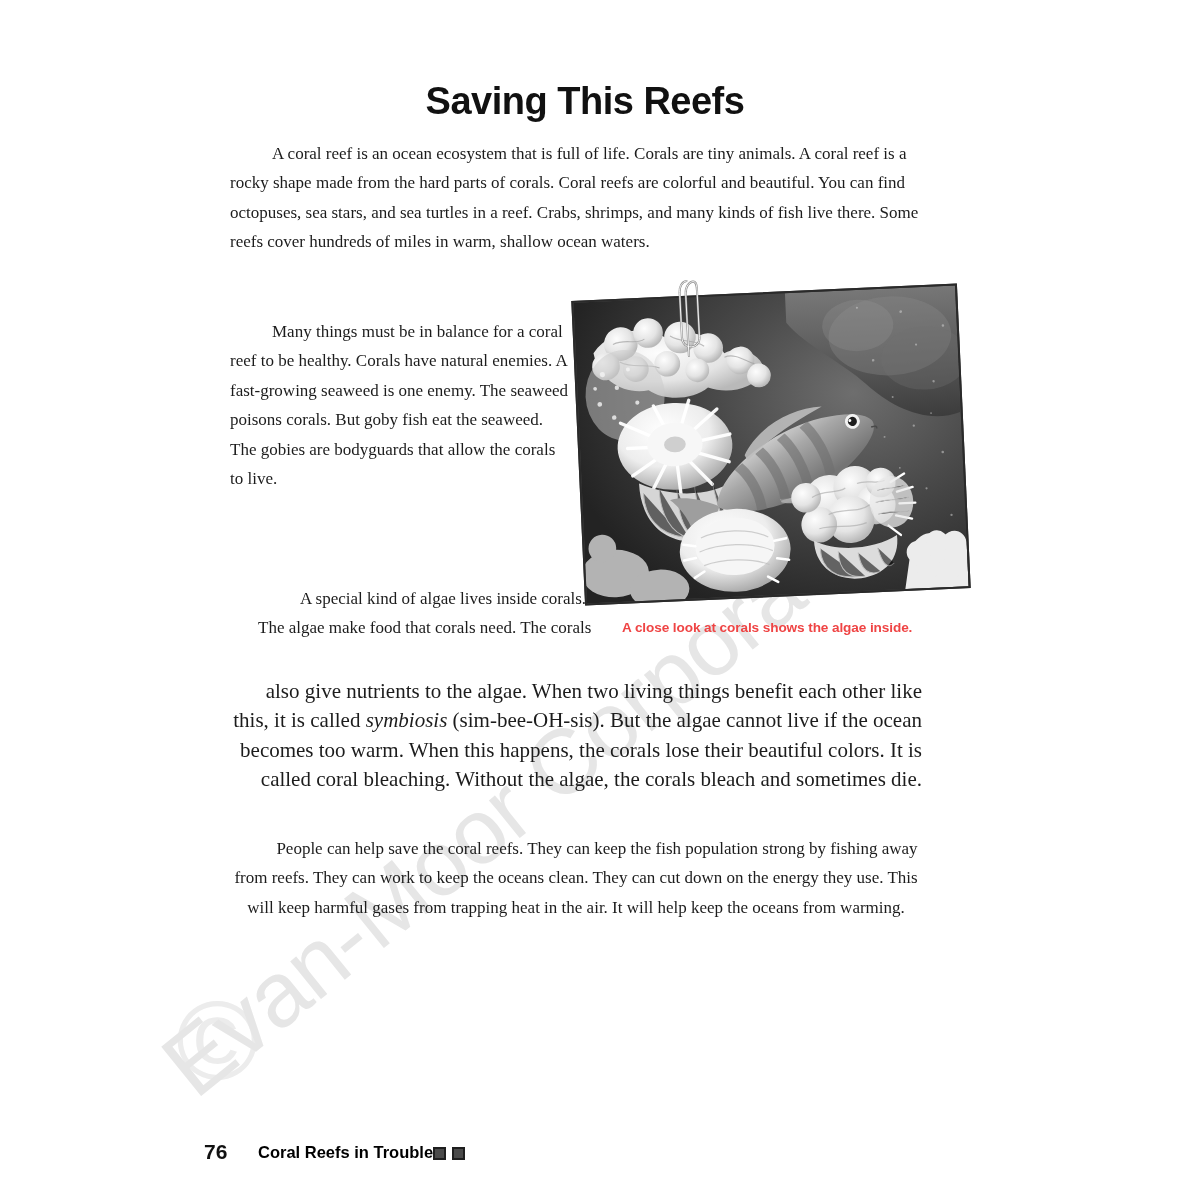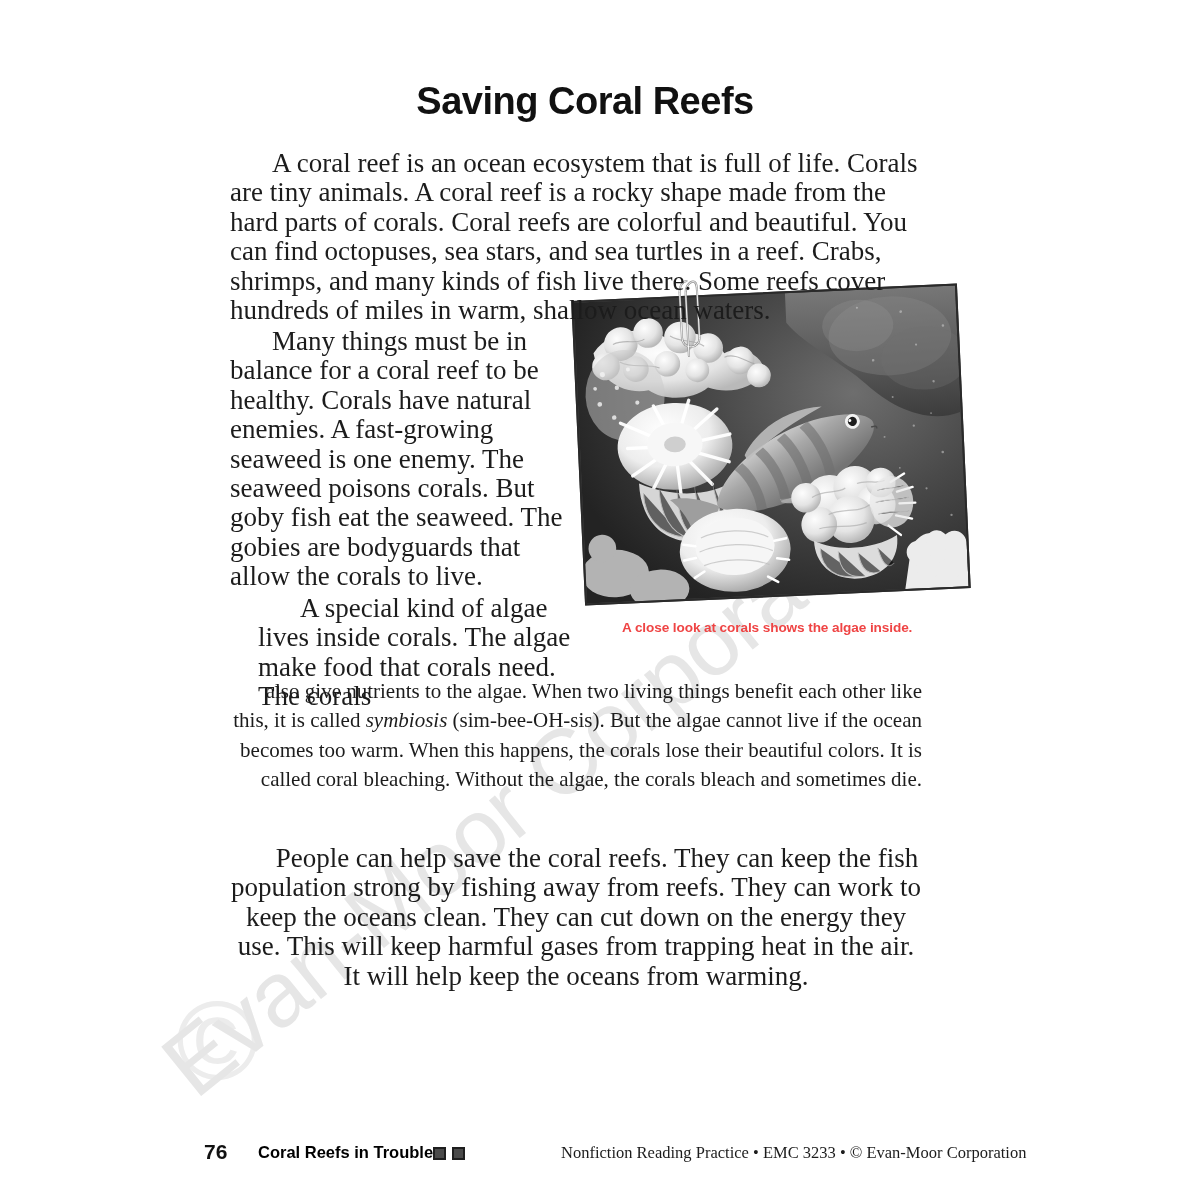--- a/index.html
+++ b/index.html
@@ -74,21 +74,21 @@
     font-size: 38px;
     letter-spacing: -0.5px;
     color: #111111;
     line-height: 1.1;
   }
 
   
   .para {
     position: absolute;
     font-family: "Liberation Serif", "DejaVu Serif", serif;
-    font-size: 27px;
+    font-size: 17px;
     line-height: 29.4px;
     color: #1c1c1c;
     text-indent: 42px;
     text-align: left;
     -webkit-font-smoothing: antialiased;
   }
   #para-1 { left: 230px; top: 122px;  width: 692px; }
   #para-2 { left: 230px; top: 300px;  width: 340px; }
   #para-3 { left: 243px; top: 567px;  width: 345px; margin-left: 15px; }
   #para-3-cont {
@@ -435,38 +435,37 @@
                C24.5 66 20 69 16 69 C11 69 7 65.5 7 59.5 L7 14
                C7 8 10 3.5 14.5 3" fill="none" stroke="#8d8d8d" stroke-width="2.1" stroke-linecap="round" stroke-linejoin="round"></path>
       <path d="M13 78 L13 16 C13 8 17.5 4 21 4 C24.5 4 24.5 9 24.5 13 L24.5 60
                C24.5 66 20 69 16 69 C11 69 7 65.5 7 59.5 L7 14
                C7 8 10 3.5 14.5 3" fill="none" stroke="#fbfbfb" stroke-width="0.9" stroke-linecap="round" stroke-linejoin="round"></path>
     </svg>
   </div>
 
   <div id="content">
 
-    <h1 id="article-title">Saving Coral Reefs</h1>
+    <h1 id="article-title">Saving This Reefs</h1>
 
     <p class="para" id="para-1">A coral reef is an ocean ecosystem that is full of life. Corals are tiny animals. A coral reef is a rocky shape made from the hard parts of corals. Coral reefs are colorful and beautiful. You can find octopuses, sea stars, and sea turtles in a reef. Crabs, shrimps, and many kinds of fish live there. Some reefs cover hundreds of miles in warm, shallow ocean waters.</p>
 
     <p class="para" id="para-2">Many things must be in balance for a coral reef to be healthy. Corals have natural enemies. A fast-growing seaweed is one enemy. The seaweed poisons corals. But goby fish eat the seaweed. The gobies are bodyguards that allow the corals to live.</p>
 
     <p class="para" id="para-3">A special kind of algae lives inside corals. The algae make food that corals need. The corals</p>
 
     <p id="para-3-cont"><span>also give nutrients to the algae. When two living things benefit each other like this, it is called </span><span class="sci-term">symbiosis</span><span> (sim-bee-OH-sis). But the algae cannot live if the ocean becomes too warm. When this happens, the corals lose their beautiful colors. It is called coral bleaching. Without the algae, the corals bleach and sometimes die.</span></p>
 
     <p class="para" id="para-4">People can help save the coral reefs. They can keep the fish population strong by fishing away from reefs. They can work to keep the oceans clean. They can cut down on the energy they use. This will keep harmful gases from trapping heat in the air. It will help keep the oceans from warming.</p>
 
     <div id="photo-caption">A close look at corals shows the algae inside.</div>
 
     <div id="footer">
       <div id="footer-page-number">76</div>
       <div id="footer-unit-title">Coral Reefs in Trouble</div>
       <div id="level-indicator">
         <span class="level-square"></span>
         <span class="level-square"></span>
       </div>
-      <div id="footer-credit">Nonfiction Reading Practice • EMC 3233 • © Evan-Moor Corporation</div>
     </div>
 
   </div>
 </div>
 
 </body></html>

